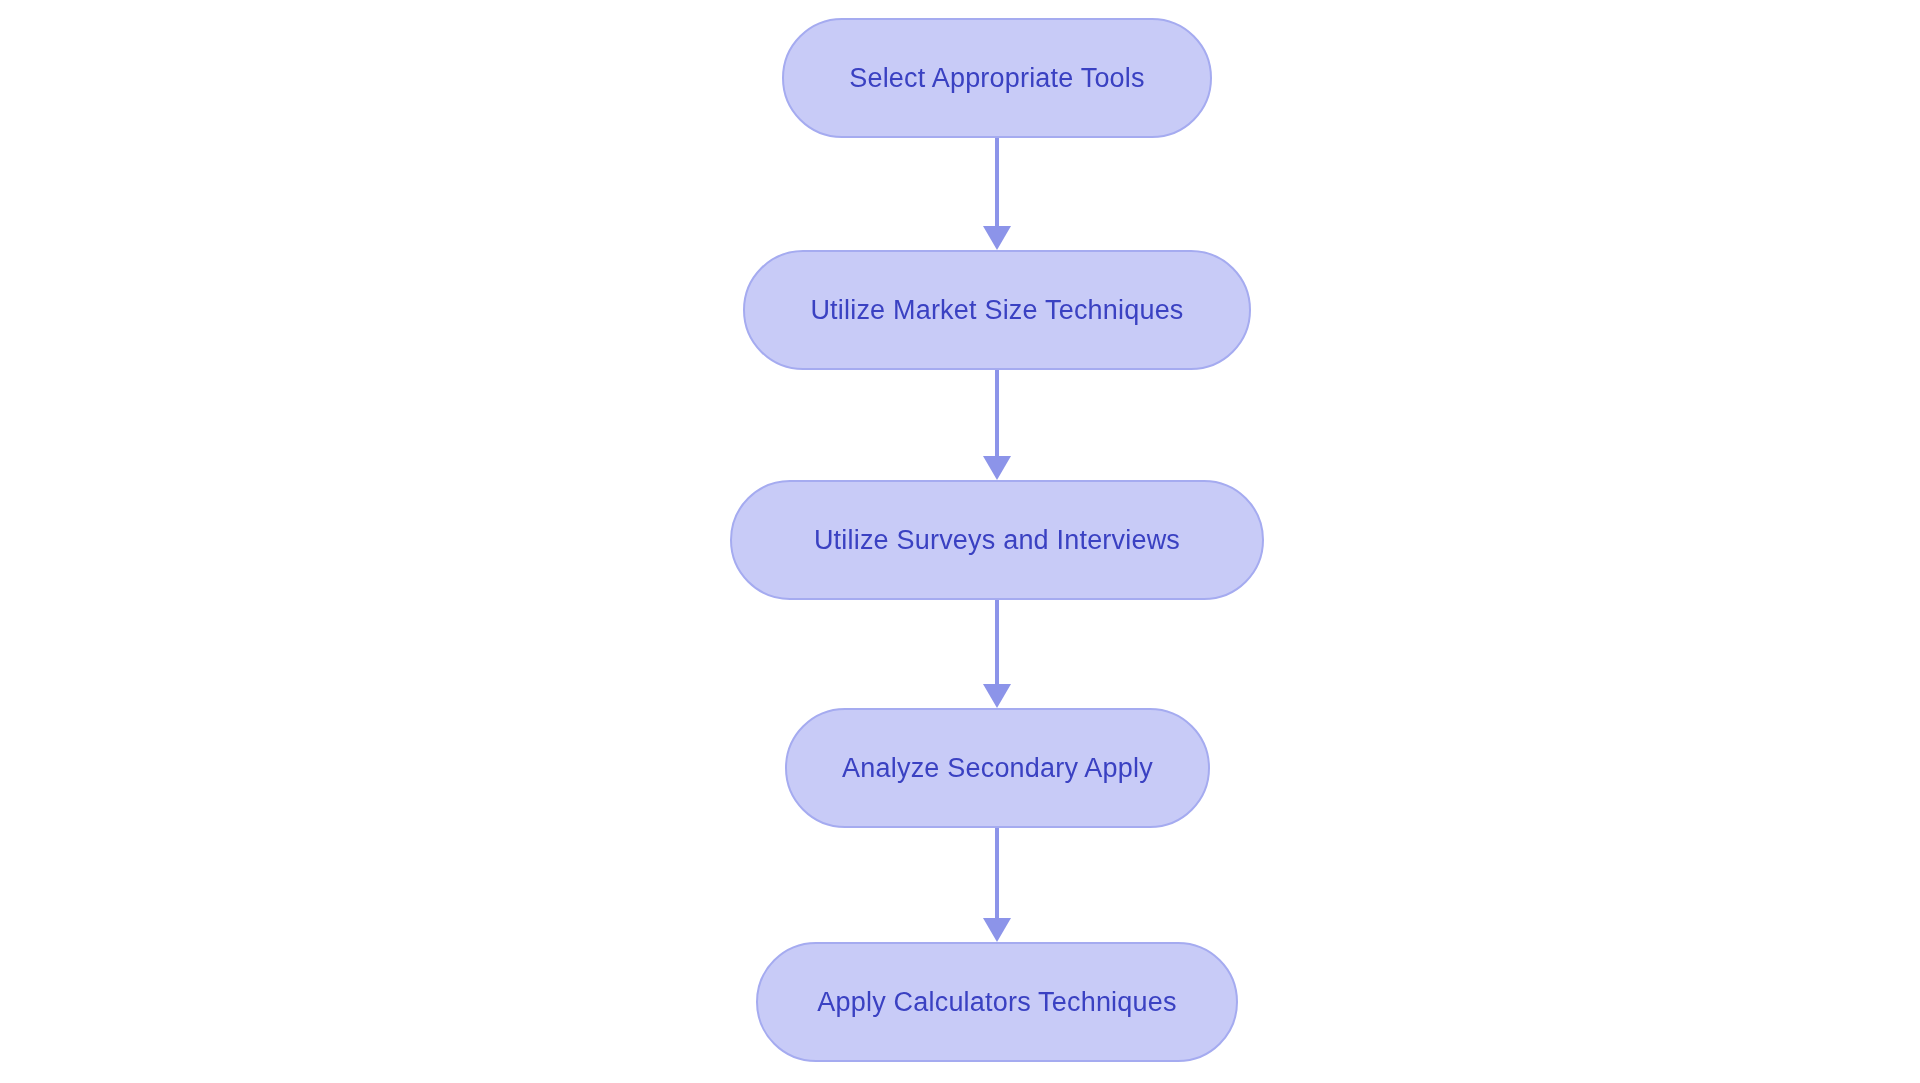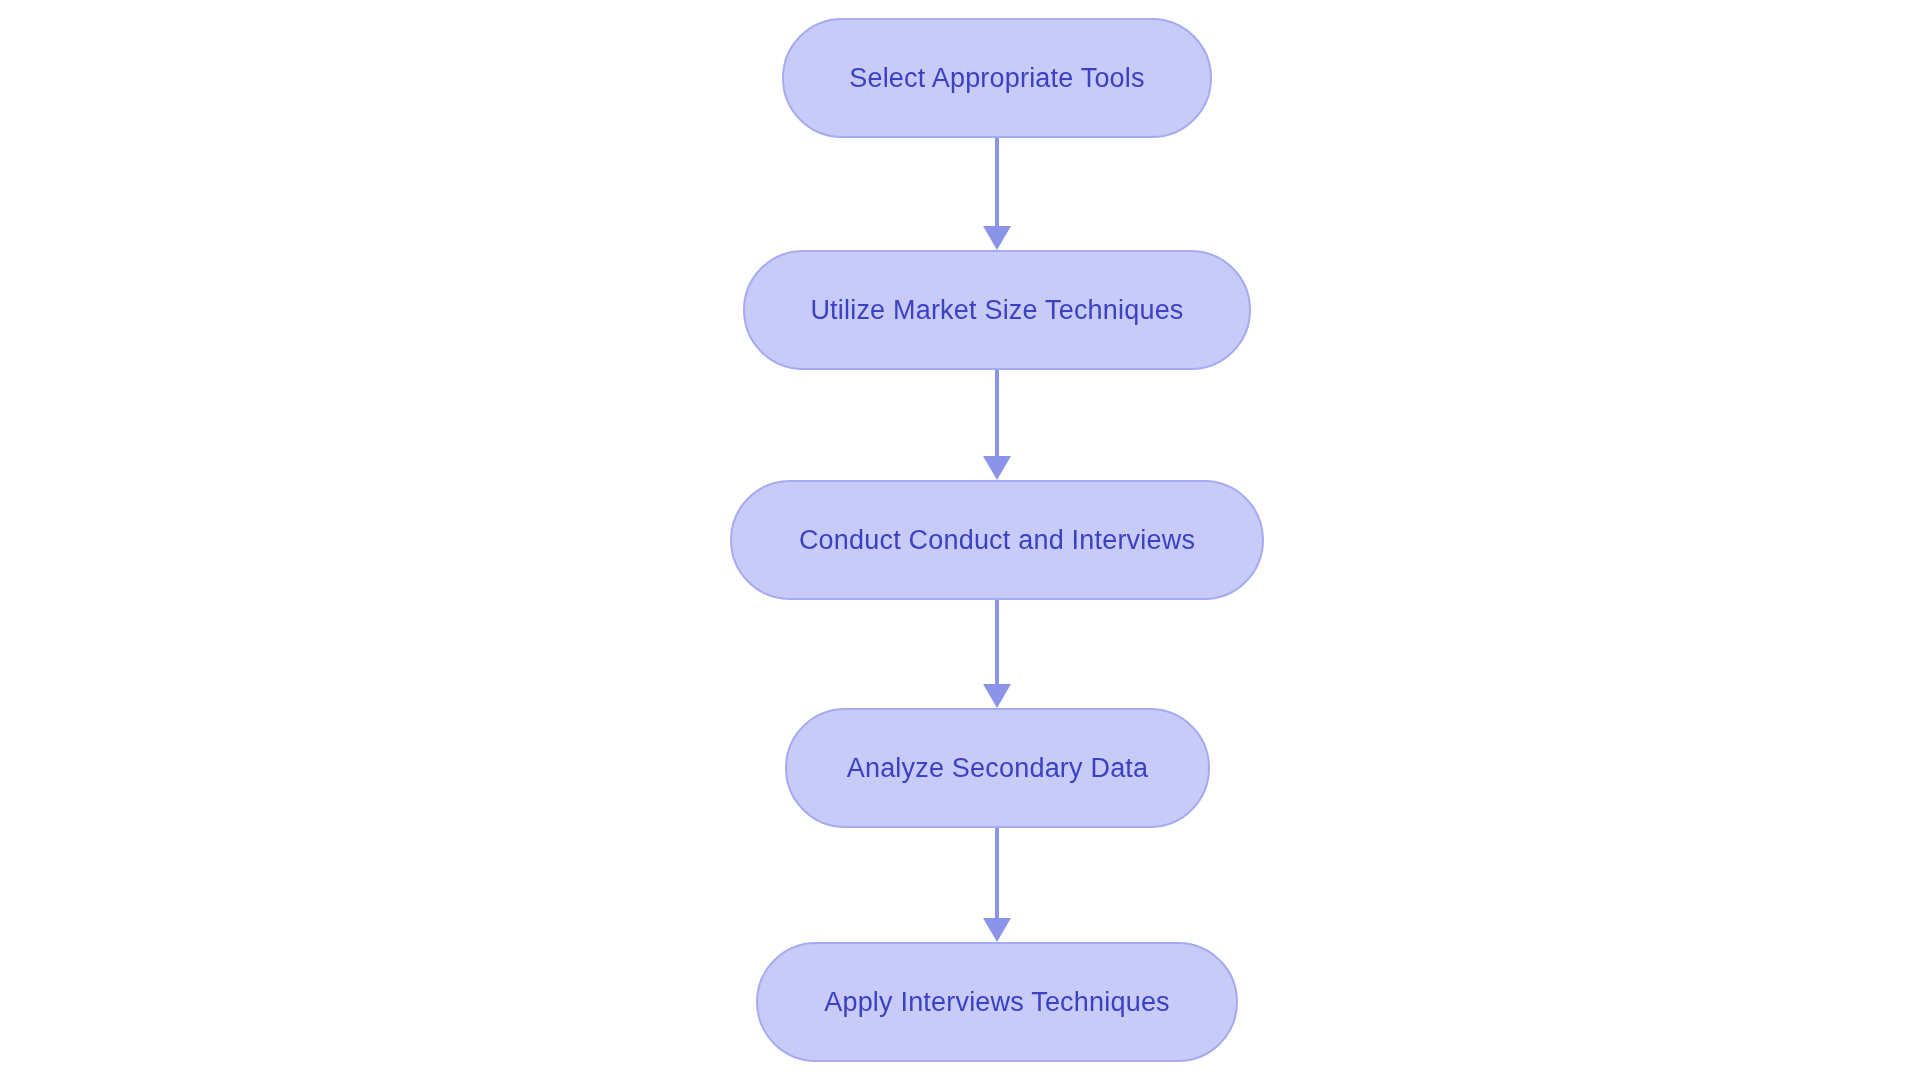--- a/index.html
+++ b/index.html
@@ -71,34 +71,34 @@
   <div class="node" style="left:706px; top:250px; width:508px;">
     <span class="node-label">Utilize Market Size Techniques</span>
   </div>
 
   <div class="arrow" style="left:945px; top:370px; height:110px;">
     <div class="arrow-line"></div>
     <div class="arrow-head"></div>
   </div>
 
   <div class="node" style="left:693px; top:480px; width:534px;">
-    <span class="node-label">Conduct Conduct and Interviews</span>
+    <span class="node-label">Utilize Surveys and Interviews</span>
   </div>
 
   <div class="arrow" style="left:945px; top:600px; height:108px;">
     <div class="arrow-line"></div>
     <div class="arrow-head"></div>
   </div>
 
   <div class="node" style="left:748px; top:708px; width:425px;">
-    <span class="node-label">Analyze Secondary Data</span>
+    <span class="node-label">Analyze Secondary Apply</span>
   </div>
 
   <div class="arrow" style="left:945px; top:828px; height:114px;">
     <div class="arrow-line"></div>
     <div class="arrow-head"></div>
   </div>
 
   <div class="node" style="left:719px; top:942px; width:482px;">
-    <span class="node-label">Apply Interviews Techniques</span>
+    <span class="node-label">Apply Calculators Techniques</span>
   </div>
 
 </div>
 
 </body></html>

